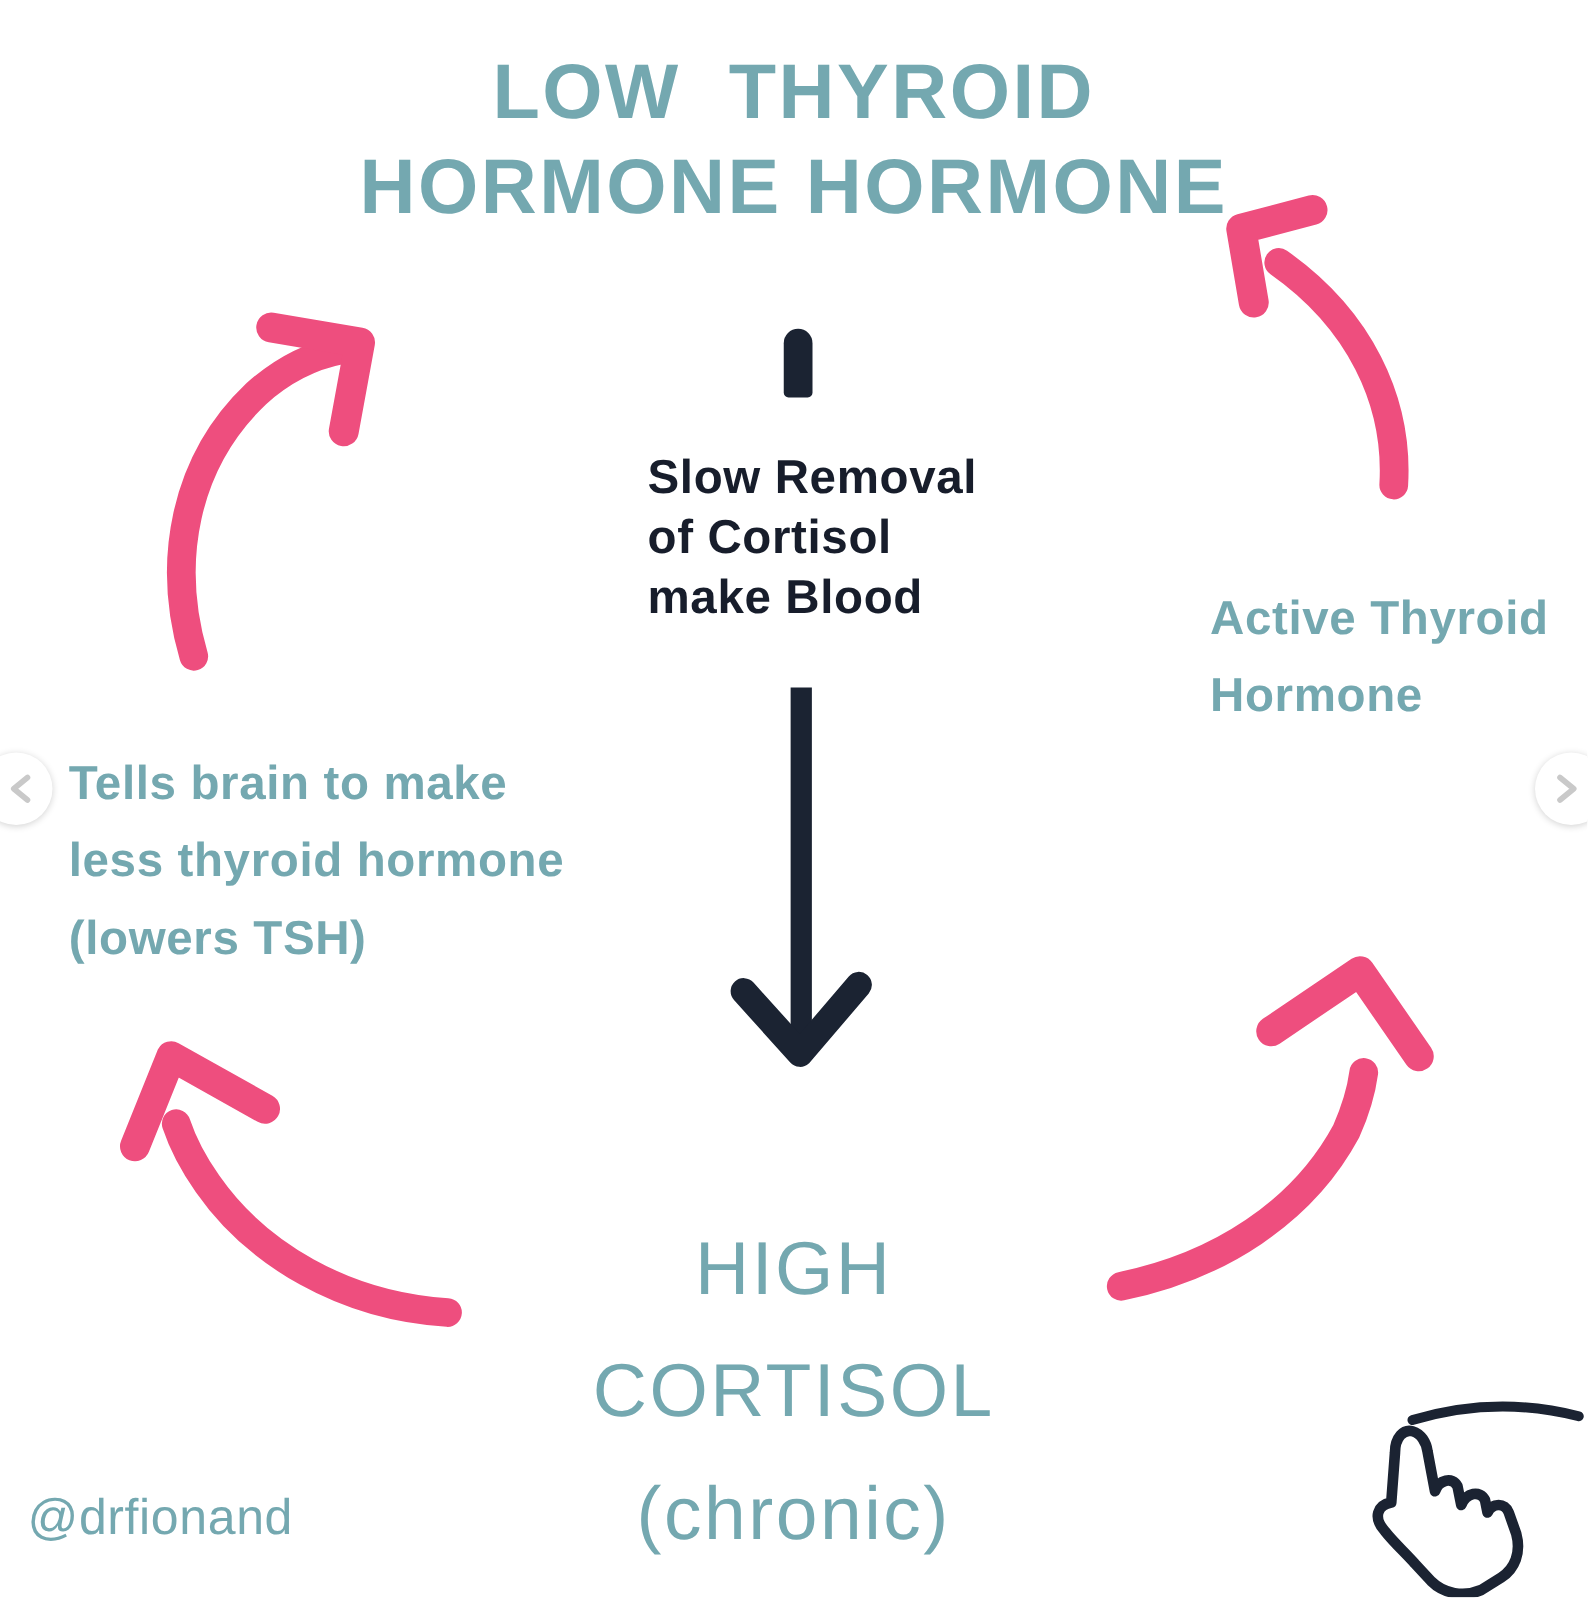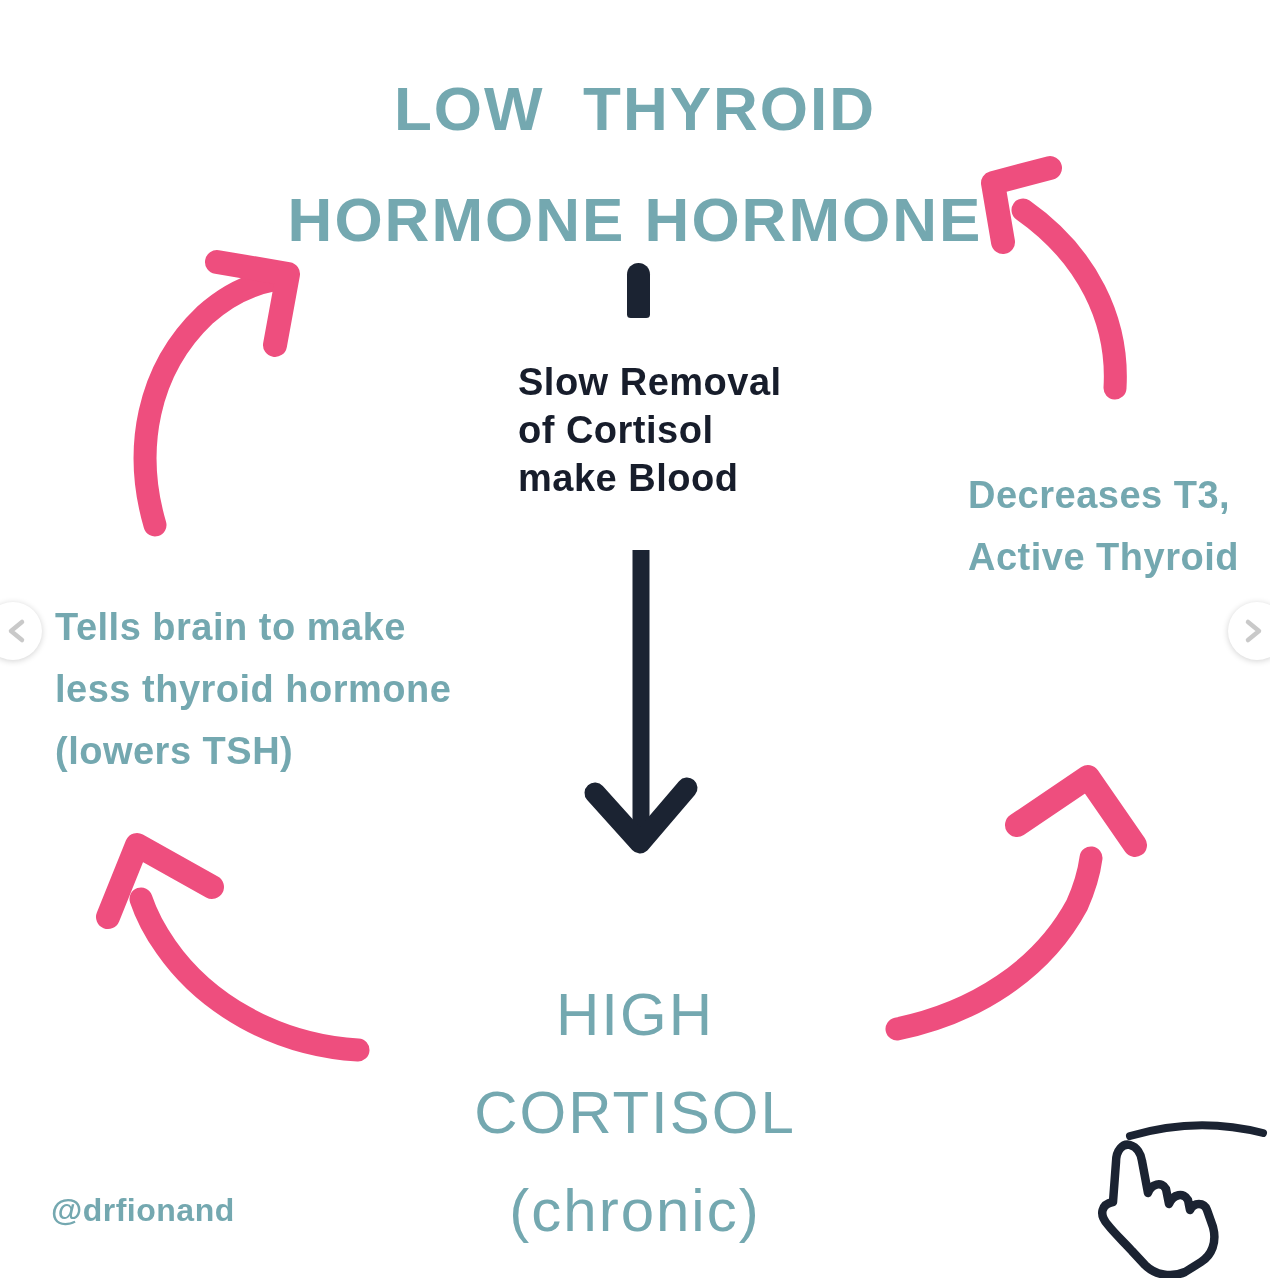--- a/index.html
+++ b/index.html
@@ -16,21 +16,21 @@
     position: absolute;
     top: 36px; left: 0;
     width: 100%;
     text-align: center;
     color: #74a8b0;
     font-size: 62px;
     font-weight: 700;
     line-height: 76px;
     letter-spacing: 2px;
   }
-  .title-line { display: block; white-space: pre; margin-top: 35px; }
+  .title-line { display: block; white-space: pre; }
   .pill {
     position: absolute;
     left: 627px; top: 263px;
     width: 23px; height: 55px;
     background: #1b2332;
     border-radius: 12px 12px 4px 4px;
   }
   .center-note {
     position: absolute;
     left: 502px; top: 358px;
@@ -60,24 +60,23 @@
     font-size: 60px;
     font-weight: 400;
     line-height: 98px;
     letter-spacing: 2px;
   }
   .bottom-line { display: block; }
   .handle {
     position: absolute;
     left: 22px; top: 1192px;
     color: #74a8b0;
-    font-size: 32px;
-    font-weight: 700;
+    font-size: 40px;
+    font-weight: 400;
     letter-spacing: 0.5px;
-    margin-left: 29px;
   }
   .abs { position: absolute; }
   .nav-btn {
     position: absolute;
     top: 602px;
     width: 58px; height: 58px;
     border-radius: 50%;
     background: #ffffff;
     border: none;
     box-shadow: 0 1px 6px rgba(0,0,0,0.18);
@@ -113,22 +112,22 @@
     <path d="M 20 253 L 65 303 L 112 248" stroke="#1b2332" stroke-width="21" fill="none" stroke-linecap="round" stroke-linejoin="round"></path>
   </svg>
 
   <div class="side-note left-note">
     <div>Tells brain to make</div>
     <div>less thyroid hormone</div>
     <div>(lowers TSH)</div>
   </div>
 
   <div class="side-note right-note">
-    <div>Decreases T3,</div>
     <div>Active Thyroid</div>
+    <div>Hormone</div>
   </div>
 
   <div class="bottom-title">
     <span class="bottom-line">HIGH</span>
     <span class="bottom-line">CORTISOL</span>
     <span class="bottom-line">(chronic)</span>
   </div>
 
   <div class="handle">@drfionand</div>
 

